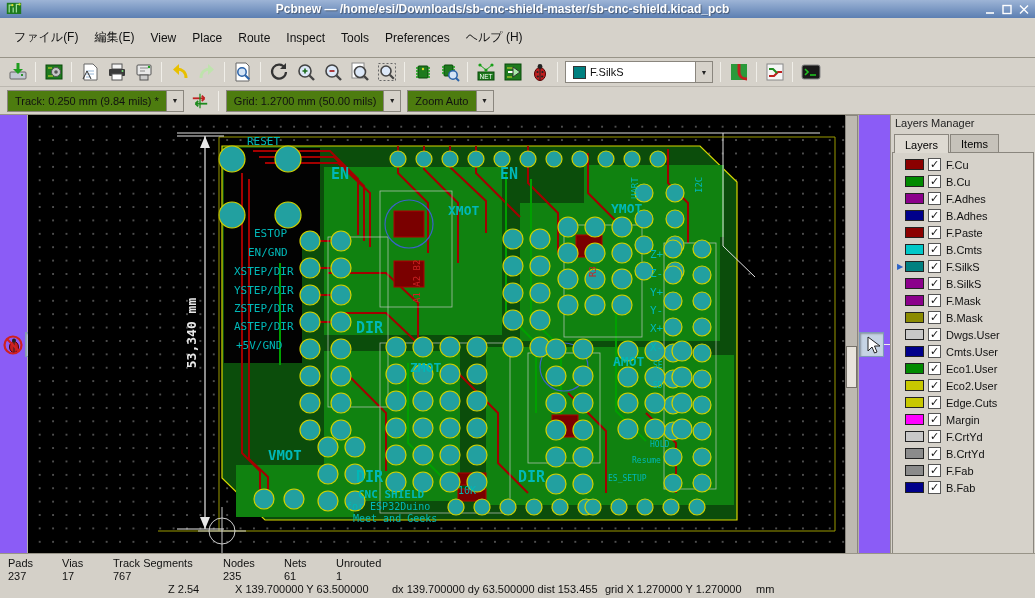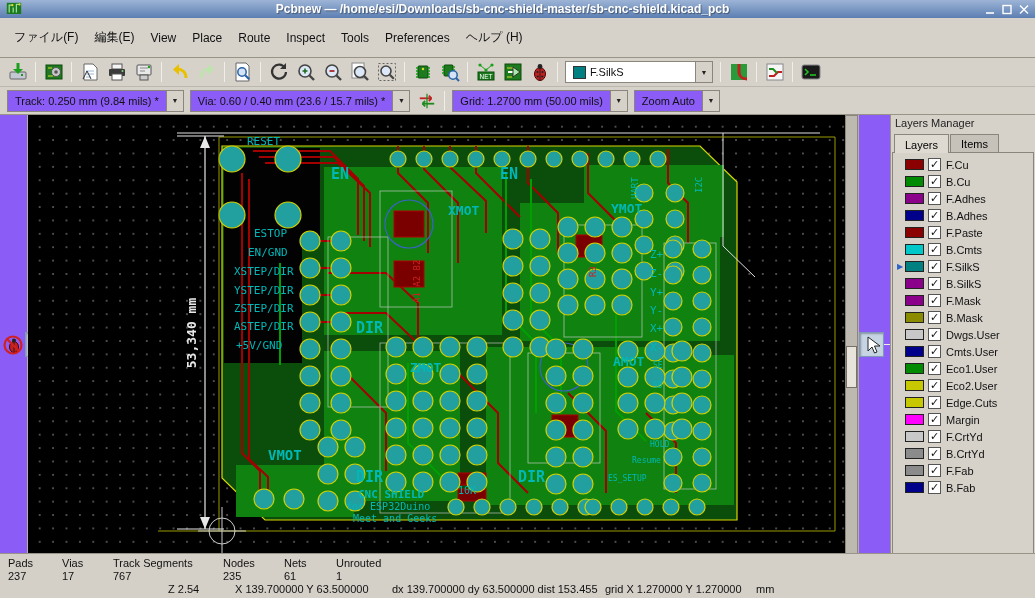--- a/index.html
+++ b/index.html
@@ -18,21 +18,21 @@
   .menuitem { padding:3px 8px; font-size:12px; color:#111; cursor:default; }
 
   
   .toolbar { background:#d6d2ca; display:flex; align-items:center; padding:0 4px; }
   .tb1 { height:29px; border-bottom:1px solid #bcb8b0; }
   .tb2 { height:28px; border-bottom:1px solid #989488; }
   .tbtn { width:25px; height:25px; display:flex; align-items:center; justify-content:center; border:1px solid transparent; margin:0 1px; }
   .tbtn svg { width:20px; height:20px; }
   .tbtn.sm svg { width:18px; height:18px; }
   .tsep { width:1px; height:20px; background:#a8a49c; border-right:1px solid #f0eee8; margin:0 4px; }
-  .combo { display:flex; align-items:center; height:22px; border:1px solid #8a867e; background:#8b5cf6; padding-left:7px; margin:0 3px; white-space:nowrap; }
+  .combo { display:flex; align-items:center; height:22px; border:1px solid #8a867e; background:#4d7c0f; padding-left:7px; margin:0 3px; white-space:nowrap; }
   .combo .val { font-size:11px; color:#111; }
   .combo .arr { width:17px; height:20px; display:flex; align-items:center; justify-content:center; border-left:1px solid #8a867e; margin-left:7px; background:#d6d2ca; font-size:7px; color:#222; }
   .layercombo { background:#fff; width:148px; justify-content:flex-start; }
   .layercombo .val { flex:1; }
   .lswatch { width:13px; height:13px; border:1px solid #333; margin-right:4px; flex:none; }
 
   
   .main { display:flex; height:456px; }
   .sidetb { background:#8b5cf6; display:flex; flex-direction:row; align-items:center; padding-top:3px; }
   .lefttb { width:28px; border-right:1px solid #b4b0a8; }
@@ -285,24 +285,20 @@
         <rect x="1" y="3" width="18" height="14" rx="2" fill="#1a1a1a" stroke="#888"></rect>
         <path d="M4 7l3 3-3 3" stroke="#20c020" stroke-width="1.6" fill="none"></path>
         <path d="M9 13h6" stroke="#20c020" stroke-width="1.6"></path>
       </svg>
     </span>
 </div>
 
 <div class="toolbar tb2">
   <div class="combo">
     <span class="val">Track: 0.250 mm (9.84 mils) *</span>
-    <span class="arr">▼</span>
-  </div>
-  <div class="combo">
-    <span class="val">Via: 0.60 / 0.40 mm (23.6 / 15.7 mils) *</span>
     <span class="arr">▼</span>
   </div>
   <span class="tbtn sm">
       <svg viewBox="0 0 20 20">
         <path d="M2 7h13" stroke="#c02020" stroke-width="2"></path>
         <path d="M15 7l-3-3M15 7l-3 3" stroke="#c02020" stroke-width="2" fill="none"></path>
         <path d="M18 13H5" stroke="#1e8a1e" stroke-width="2"></path>
         <path d="M5 13l3-3M5 13l3 3" stroke="#1e8a1e" stroke-width="2" fill="none"></path>
         <path d="M10 2v16" stroke="#1e8a1e" stroke-width="1.4"></path>
       </svg>

